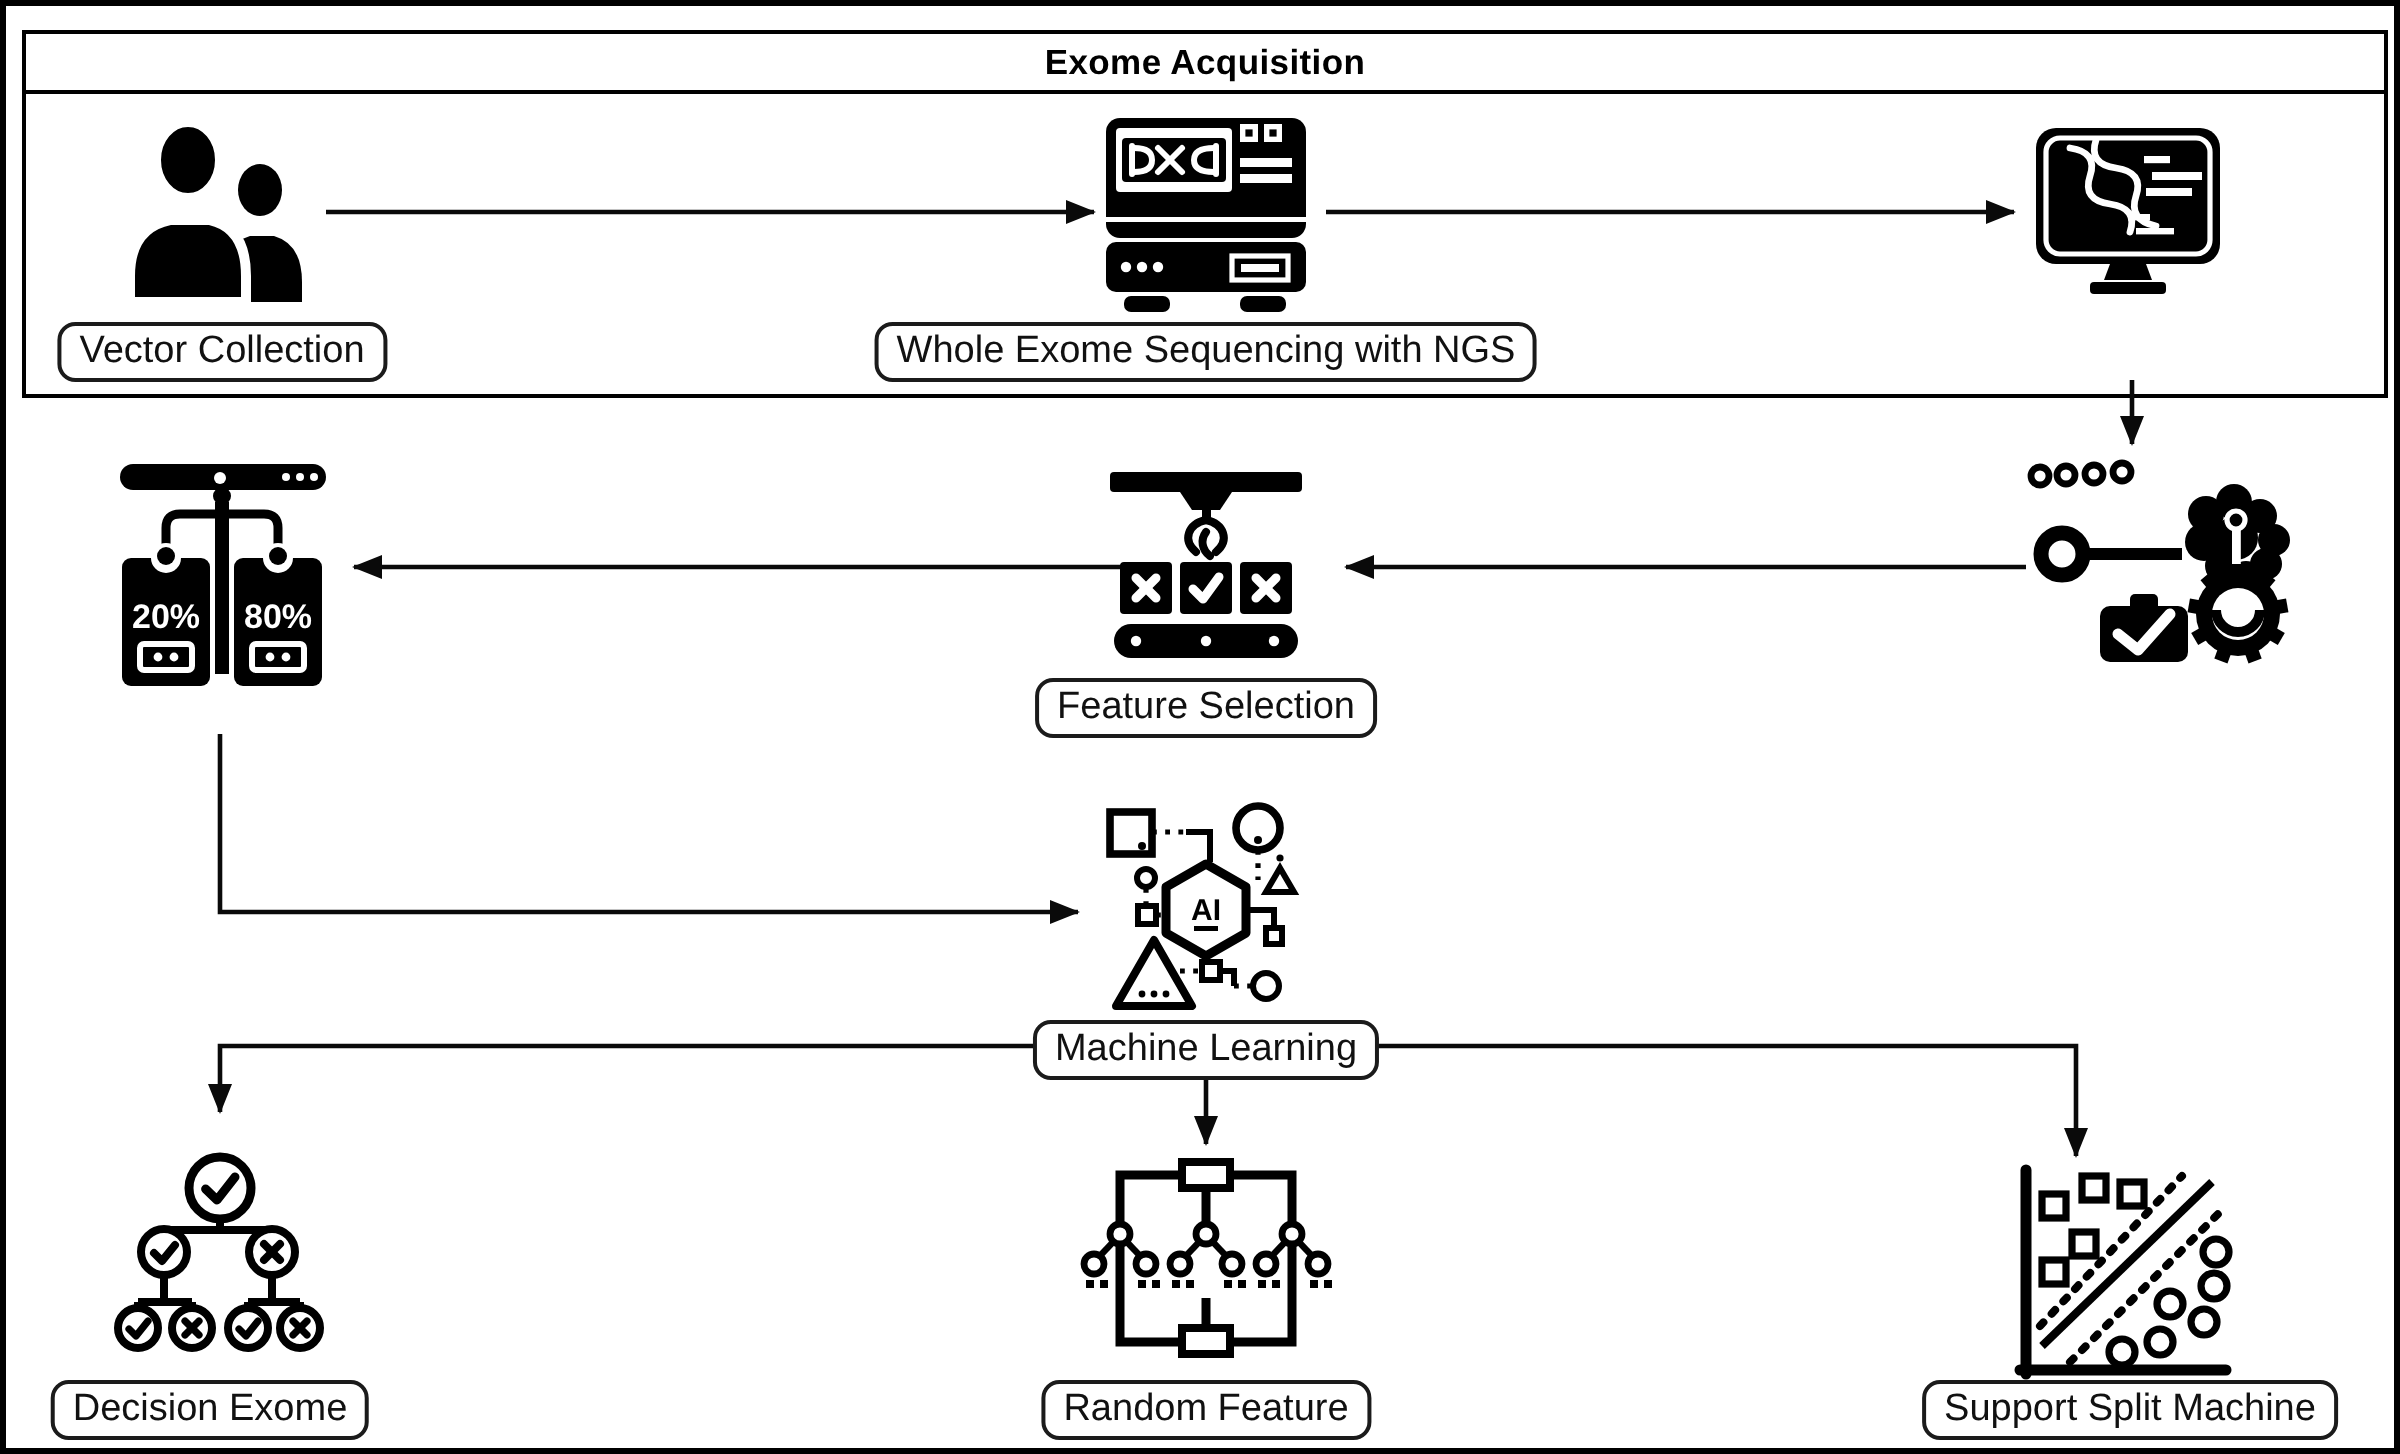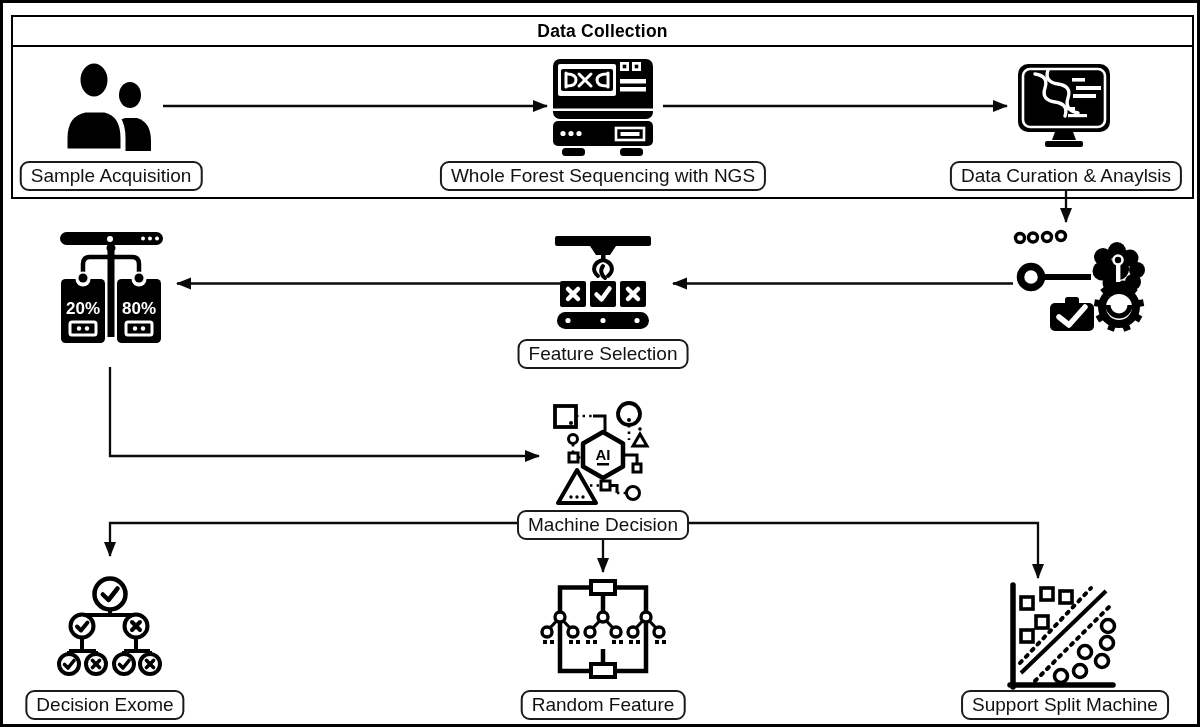--- a/index.html
+++ b/index.html
@@ -26,21 +26,21 @@
   svg.icon{position:absolute;z-index:4;overflow:visible;}
   #wires{position:absolute;left:0;top:0;z-index:2;pointer-events:none;}
   .ink{fill:#000;}
 </style>
 </head>
 <body>
 
 <div id="canvas">
 
   <div class="da-box">
-    <div class="da-header">Data Collection</div>
+    <div class="da-header">Exome Acquisition</div>
   </div>
 
   <svg id="wires" width="1194" height="721">
     <defs>
       <marker id="ah" markerUnits="userSpaceOnUse" markerWidth="16" markerHeight="13" refX="14" refY="6" orient="auto">
         <path d="M0,0 L15,6 L0,12 Z" fill="#0a0a0a"></path>
       </marker>
     </defs>
     <g stroke="#0a0a0a" stroke-width="2.3" fill="none">
       <line x1="160" y1="103" x2="544" y2="103" marker-end="url(#ah)"></line>
@@ -344,25 +344,24 @@
       <rect x="18" y="53" width="12" height="12"></rect>
       <circle cx="105" cy="49" r="6.5"></circle>
       <circle cx="104" cy="66" r="6.5"></circle>
       <circle cx="82" cy="75" r="6.5"></circle>
       <circle cx="99" cy="84" r="6.5"></circle>
       <circle cx="77" cy="94" r="6.5"></circle>
       <circle cx="58" cy="99" r="6.5"></circle>
     </g>
   </svg>
 
-  <div class="node-label" style="left:108px;top:158px"><span>Sample Acquisition</span></div>
-  <div class="node-label" style="left:600px;top:158px"><span>Whole Forest Sequencing with NGS</span></div>
-  <div class="node-label" style="left:1063px;top:158px"><span>Data Curation &amp; Anaylsis</span></div>
+  <div class="node-label" style="left:108px;top:158px"><span>Vector Collection</span></div>
+  <div class="node-label" style="left:600px;top:158px"><span>Whole Exome Sequencing with NGS</span></div>
 
   <div class="node-label" style="left:600px;top:336px"><span>Feature Selection</span></div>
 
-  <div class="node-label" style="left:600px;top:507px"><span>Machine Decision</span></div>
+  <div class="node-label" style="left:600px;top:507px"><span>Machine Learning</span></div>
 
   <div class="node-label" style="left:102px;top:687px"><span>Decision Exome</span></div>
   <div class="node-label" style="left:600px;top:687px"><span>Random Feature</span></div>
   <div class="node-label" style="left:1062px;top:687px"><span>Support Split Machine</span></div>
 
 </div>
 
 </body></html>

